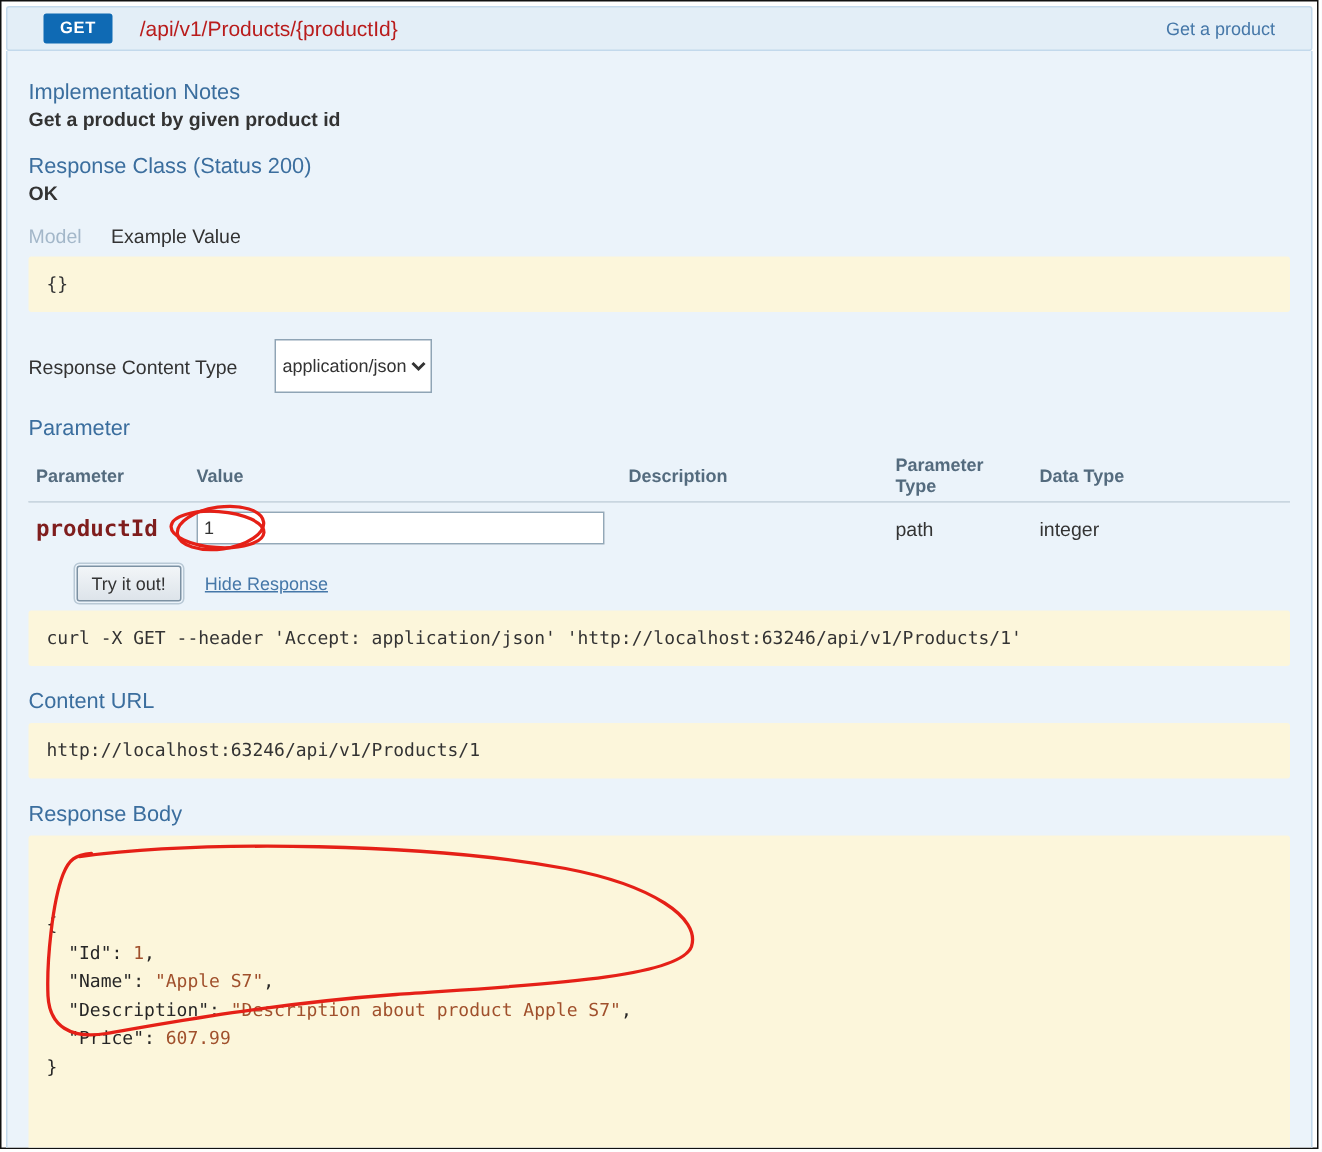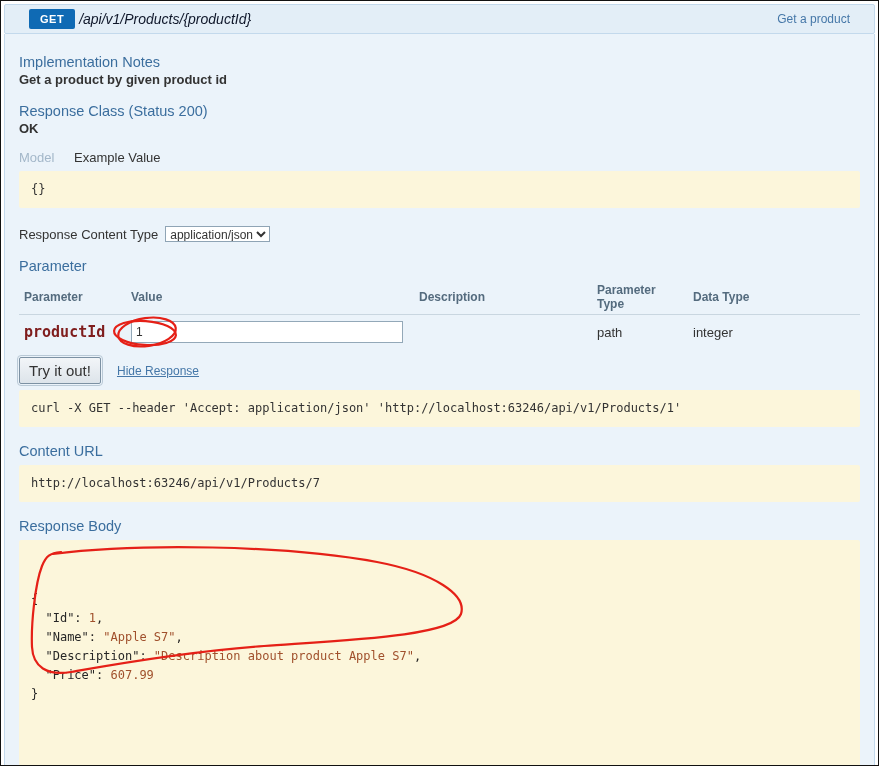--- a/index.html
+++ b/index.html
@@ -1,41 +1,41 @@
 <!DOCTYPE html>
 <html><head>
 <meta charset="utf-8">
 <style>
   html,body{margin:0;padding:0;background:#fff;font-family:"Liberation Sans",sans-serif;}
   .frame{width:879px;height:766px;border:1px solid #111;background:#fff;padding:3px;box-sizing:border-box;overflow:hidden;position:relative;}
   
   .op-header{display:flex;align-items:center;height:30px;background:#e3eef7;border:1px solid #c3d9ec;border-radius:2px;padding:0 24px;box-sizing:border-box;}
   .method-badge{background:#0f6ab4;color:#fff;font-size:11px;font-weight:bold;padding:4px 11px;border-radius:2px;letter-spacing:.5px;cursor:pointer;}
-  .op-path{margin-left:4px;font-size:14px;color:#0f172a;cursor:pointer;font-style:italic;}
+  .op-path{margin-left:18px;font-size:14px;color:#b91c1c;cursor:pointer;}
   .op-link{margin-left:auto;font-size:12px;color:#4577a8;text-decoration:none;cursor:pointer;}
   
   .op-content{background:#ebf3fa;border:1px solid #c3d9ec;border-top:none;padding:6px 14px 0 14px;min-height:726px;box-sizing:border-box;}
   h4.sec{color:#3b6e9e;font-size:14.5px;font-weight:400;margin:16px 0 2px 0;}
   h4.sec.first{margin-top:14px;}
   p.plain{font-size:13px;color:#333;margin:2px 0 0 0;font-weight:bold;}
   .tabs{margin-top:14px;font-size:13px;}
   .tab-model{color:#a3b7c9;margin-right:16px;cursor:default;}
   .tab-example{color:#333;cursor:pointer;}
   .code-block{background:#fcf6db;margin:6px 0 0 0;padding:11px 12px;font-family:"DejaVu Sans Mono",monospace;font-size:12px;color:#333;white-space:pre;border-radius:2px;line-height:15px;}
   .code-block.rel{position:relative;overflow:visible;line-height:19px;padding:12px;}
   .rct-row{margin-top:18px;display:flex;align-items:center;font-size:13px;color:#333;}
-  .rct-row select{margin-left:7px;font-size:12px;height:16px;border:1px solid #8fa4b5;background:#fff;color:#333;font-family:"Liberation Sans",sans-serif;}
+  .rct-row select{margin-left:25px;font-size:12px;height:36px;border:1px solid #8fa4b5;background:#fff;color:#333;font-family:"Liberation Sans",sans-serif;}
   table.params{width:100%;border-collapse:collapse;margin-top:6px;font-size:13px;color:#333;table-layout:fixed;}
   table.params thead th{font-size:12px;color:#546b7e;font-weight:bold;text-align:left;padding:3px 5px;border-bottom:1px solid #c9d6e0;}
   table.params tbody td{padding:6px 5px;vertical-align:middle;}
   .param-name{font-family:"DejaVu Sans Mono",monospace;font-weight:bold;font-size:15px;color:#7f1d1d;}
   .value-wrap{position:relative;display:inline-block;}
   input.param-value{width:262px;height:18px;border:1px solid #93a8b8;padding:1px 4px;font-size:12px;font-family:"Liberation Sans",sans-serif;color:#333;background:#fff;}
   .actions{margin-top:8px;display:flex;align-items:center;gap:16px;}
-  button.try{font-size:15px;color:#333;background:linear-gradient(#f2f5f8,#dde4ea);border:1px solid #7c91a3;padding:4px 9px;border-radius:2px;cursor:pointer;outline:1px solid #b9c9d6;outline-offset:1px;font-family:"Liberation Sans",sans-serif;}
+  button.try{font-size:12px;color:#333;background:linear-gradient(#f2f5f8,#dde4ea);border:1px solid #7c91a3;padding:4px 9px;border-radius:2px;cursor:pointer;outline:1px solid #b9c9d6;outline-offset:1px;font-family:"Liberation Sans",sans-serif;margin-left:32px;}
   a.hide-response{color:#4577a8;font-size:12px;text-decoration:underline;cursor:pointer;}
   
   .tok-plain{color:#262626;}
   .tok-key{color:#262626;}
   .tok-string{color:#a0502c;}
   .tok-number{color:#a0502c;}
   
   svg.annot{position:absolute;pointer-events:none;overflow:visible;}
   .red-stroke{fill:none;stroke:#e52017;stroke-width:2.2;stroke-linecap:round;stroke-linejoin:round;}
 </style>
@@ -111,21 +111,21 @@
     </table>
 
     <div class="actions">
       <button class="try">Try it out!</button>
       <a class="hide-response">Hide Response</a>
     </div>
 
     <div class="code-block">curl -X GET --header 'Accept: application/json' 'http://localhost:63246/api/v1/Products/1'</div>
 
     <h4 class="sec">Content URL</h4>
-    <div class="code-block">http://localhost:63246/api/v1/Products/7</div>
+    <div class="code-block">http://localhost:63246/api/v1/Products/1</div>
 
     <h4 class="sec">Response Body</h4>
     <div class="code-block rel">
       <div id="response-body-code"><div><span class="tok-plain">{</span></div><div><span class="tok-plain">  </span><span class="tok-key">"Id"</span><span class="tok-plain">: </span><span class="tok-number">1</span><span class="tok-plain">,</span></div><div><span class="tok-plain">  </span><span class="tok-key">"Name"</span><span class="tok-plain">: </span><span class="tok-string">"Apple S7"</span><span class="tok-plain">,</span></div><div><span class="tok-plain">  </span><span class="tok-key">"Description"</span><span class="tok-plain">: </span><span class="tok-string">"Description about product Apple S7"</span><span class="tok-plain">,</span></div><div><span class="tok-plain">  </span><span class="tok-key">"Price"</span><span class="tok-plain">: </span><span class="tok-number">607.99</span></div><div><span class="tok-plain">}</span></div></div>
       <svg class="annot" style="left:0;top:0;width:100%;height:100%;">
         <path class="red-stroke" d="M 34 14 C 120 3, 265 5, 358 22 C 416 33, 448 55, 442 74 C 434 96, 330 100, 245 106 C 162 112, 86 126, 52 132 C 28 136, 14 127, 13 107 C 12 84, 16 44, 23 26 C 27 16, 31 13, 42 12"></path>
       </svg>
     </div>
 
   </div>

